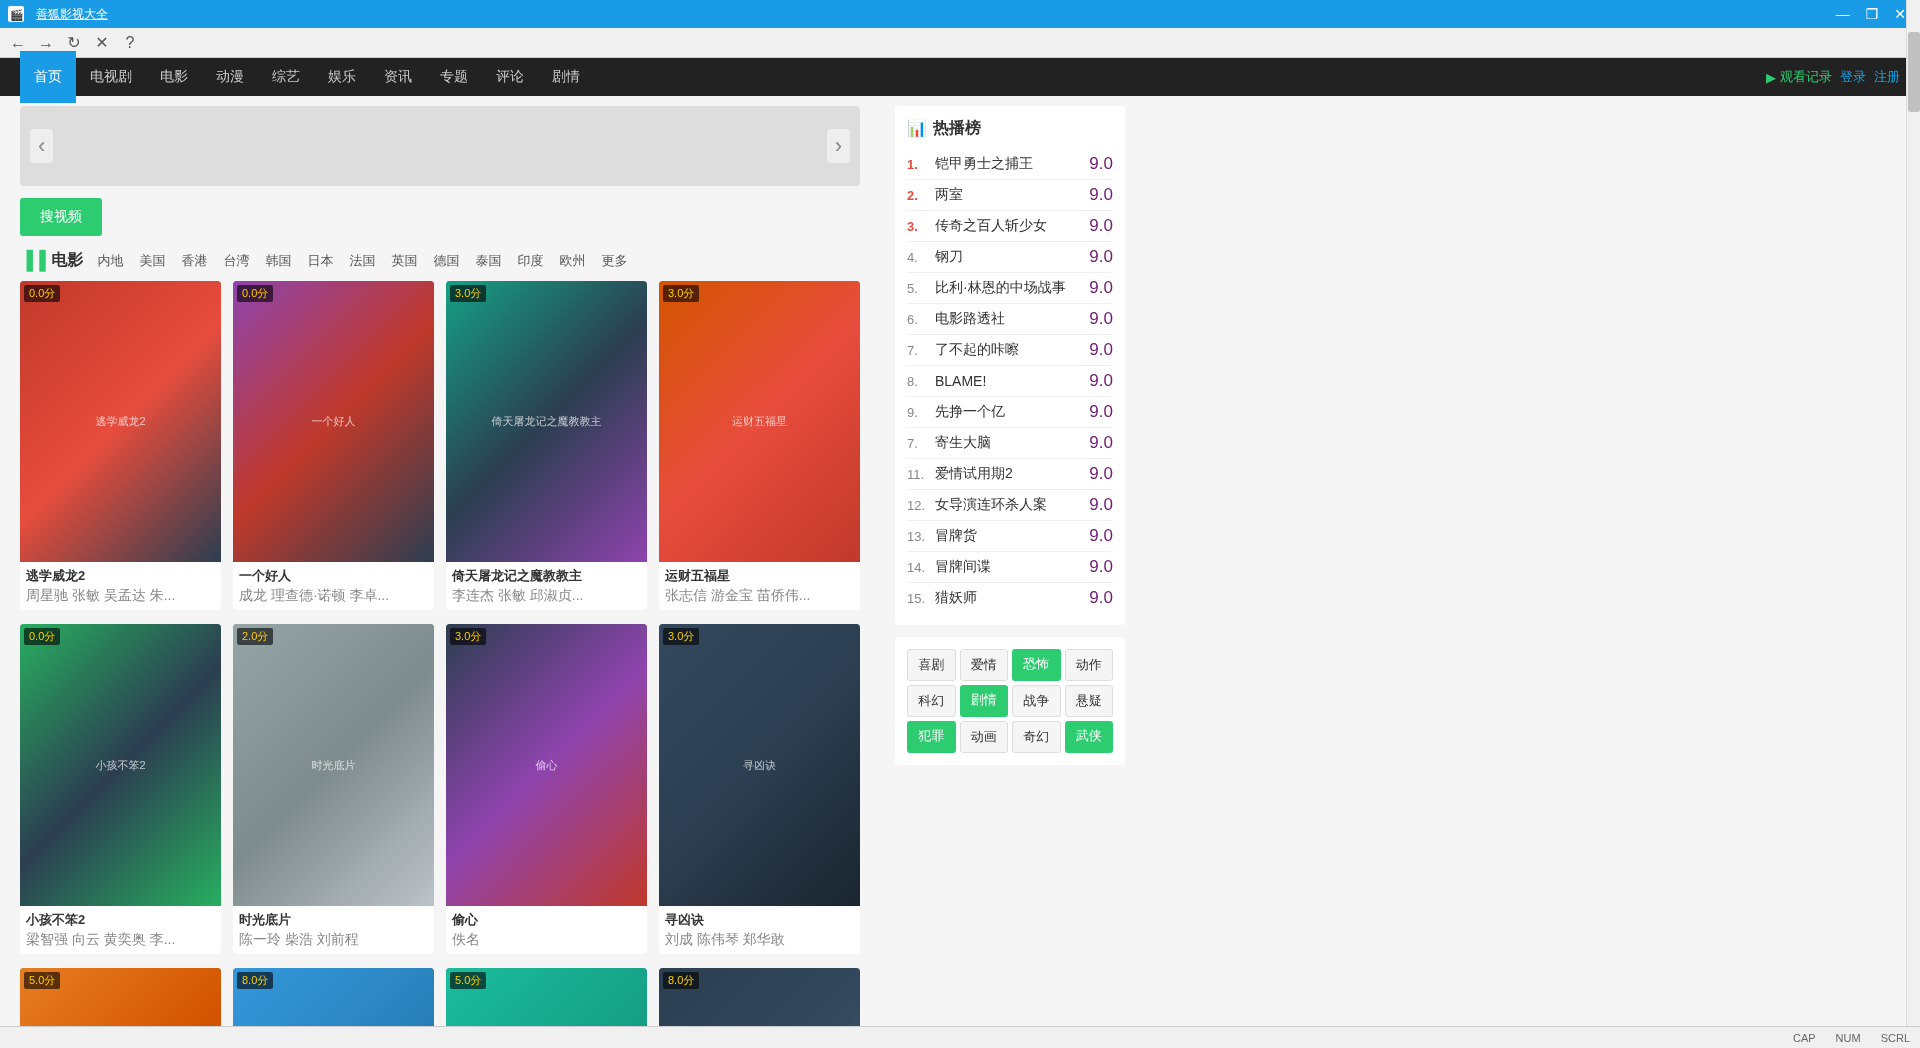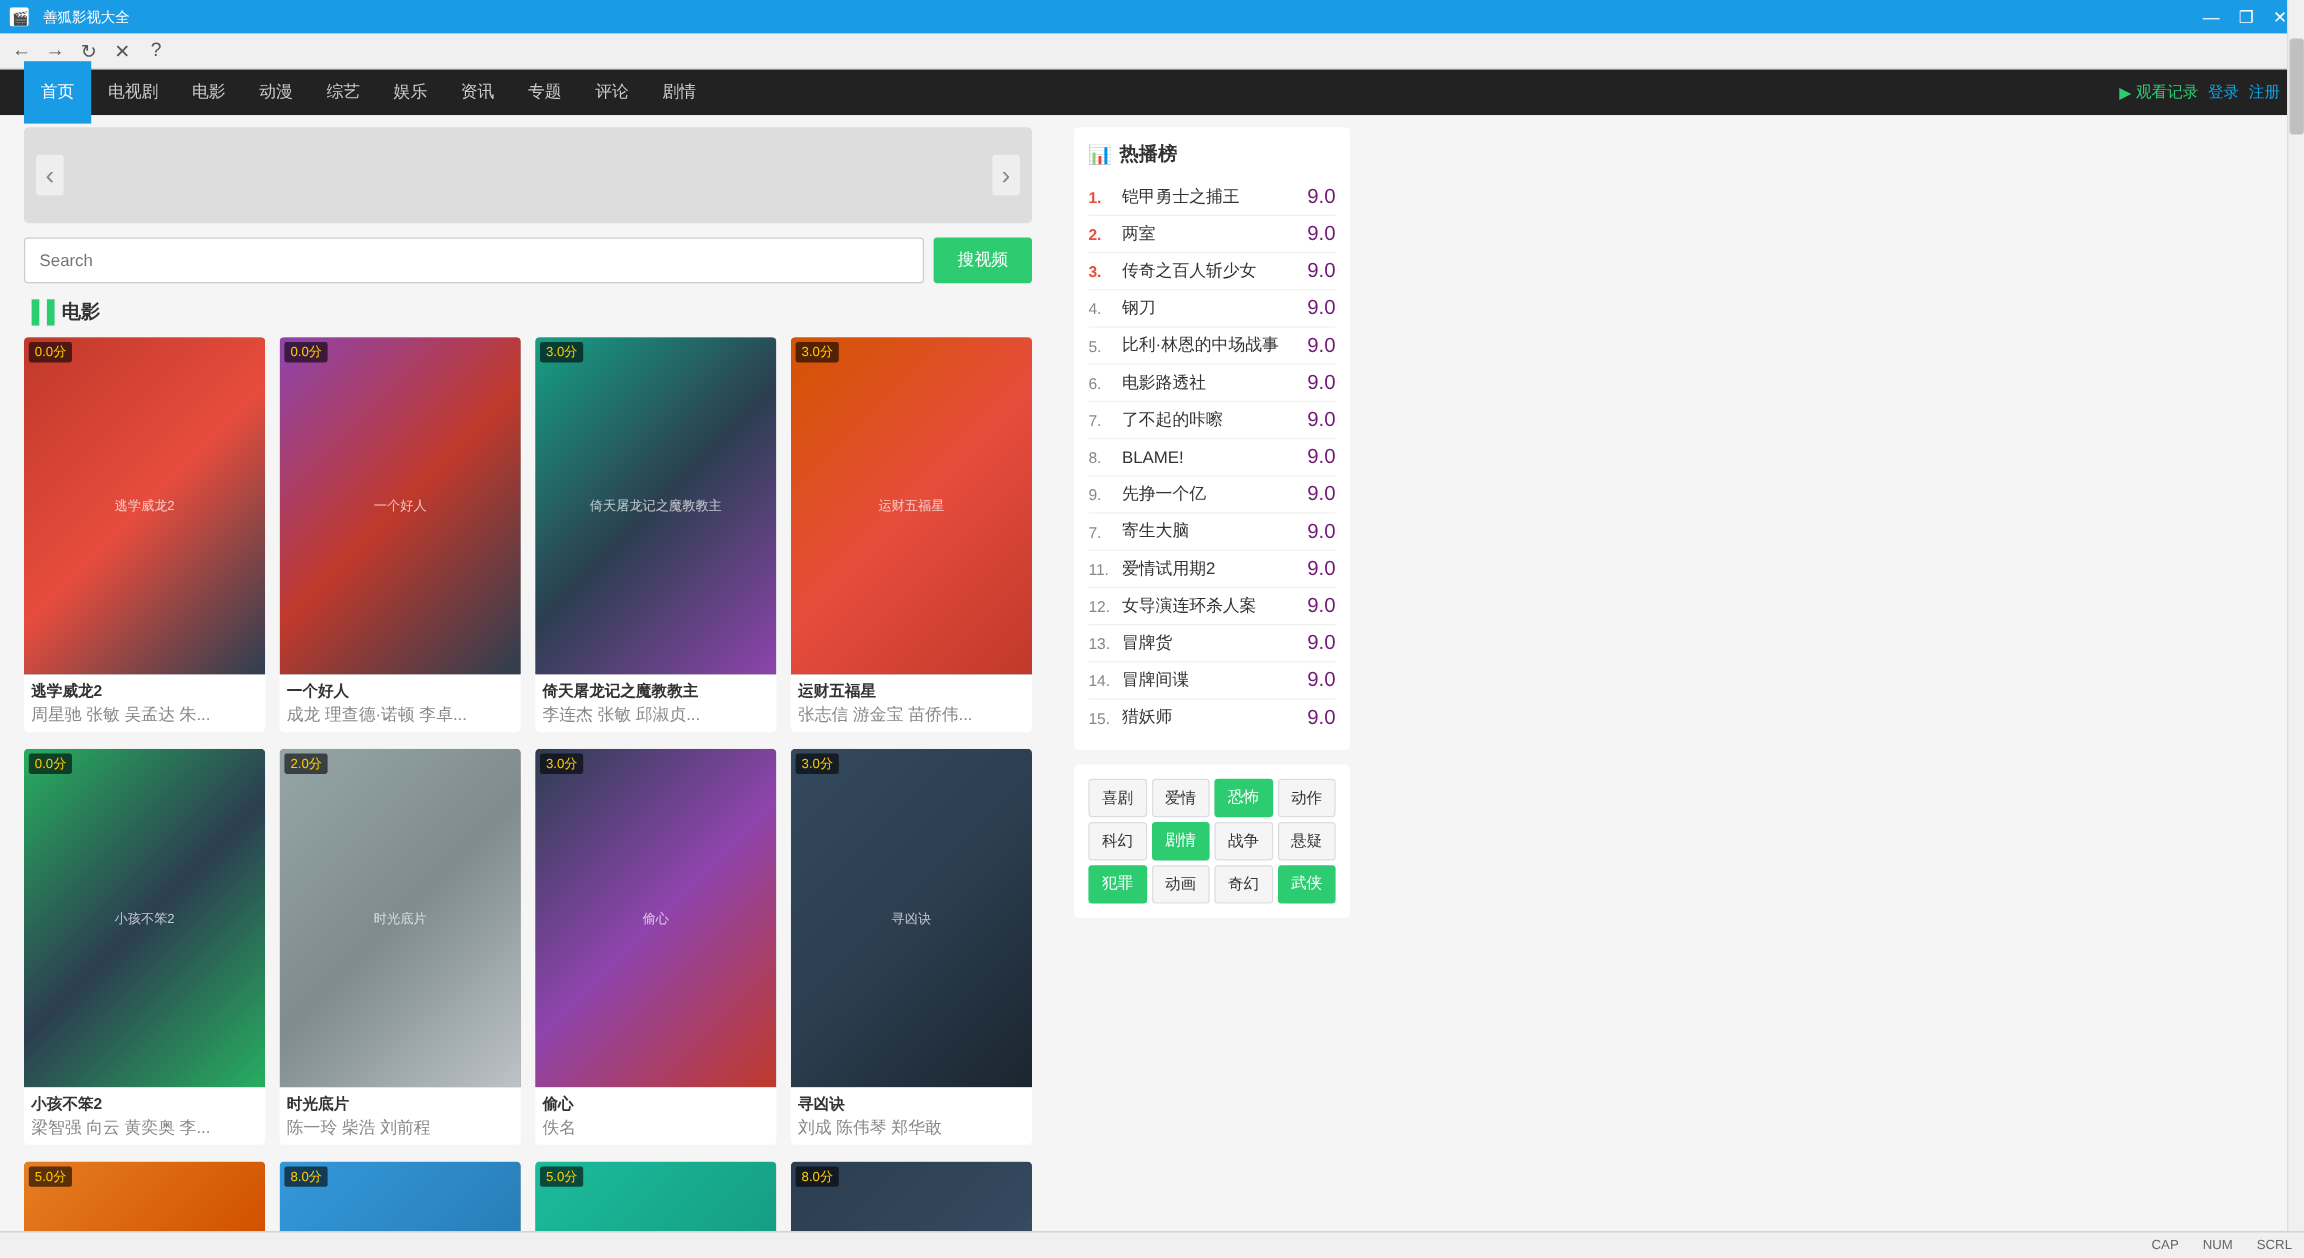--- a/index.html
+++ b/index.html
@@ -1,21 +1,21 @@
 <!DOCTYPE html>
 <html><head>
   <meta charset="utf-8">
   <style>
     * { margin: 0; padding: 0; box-sizing: border-box; }
     body { font-family: "Microsoft YaHei", SimHei, sans-serif; font-size: 13px; background: #e8e8e8; width: 1920px; min-height: 1048px; overflow-x: hidden; }
 
     
     .title-bar { background: #1a9be6; height: 28px; display: flex; align-items: center; justify-content: space-between; padding: 0 8px; }
     .title-bar-left { display: flex; align-items: center; gap: 6px; }
-    .title-bar-title { color: white; font-size: 12px; margin-left: 6px; }
+    .title-bar-title { color: white; font-size: 12px; margin-left: 6px; text-decoration: underline; }
     .title-bar-right { display: flex; gap: 4px; }
     .title-btn { color: white; font-size: 14px; cursor: pointer; padding: 2px 6px; }
 
     
     .toolbar { background: #f0f0f0; height: 30px; display: flex; align-items: center; padding: 0 8px; gap: 8px; border-bottom: 1px solid #ccc; }
     .toolbar-btn { width: 20px; height: 20px; border: none; background: none; cursor: pointer; font-size: 16px; color: #555; display: flex; align-items: center; justify-content: center; }
 
     
     .nav-bar { background: #222; height: 38px; display: flex; align-items: center; padding: 0 20px; gap: 0; }
     .nav-item { color: #ccc; padding: 0 14px; height: 52px; display: flex; align-items: center; font-size: 14px; cursor: pointer; }
@@ -144,28 +144,42 @@
 
 <div class="main-wrapper">
   <div class="content-area">
 
     <div class="carousel-area">
       <button class="carousel-arrow">‹</button>
       <button class="carousel-arrow">›</button>
     </div>
 
     <div class="search-bar">
-      <input class="search-input" type="text" placeholder="Search" style="">
       <button class="search-btn">搜视频</button>
     </div>
 
     <div class="section-header">
       <div class="section-title">
         <span class="icon-bar">▐▐</span>
         <span>电影</span>
+      </div>
+      <div class="filter-links">
+        <span class="filter-link">内地</span>
+        <span class="filter-link">美国</span>
+        <span class="filter-link">香港</span>
+        <span class="filter-link">台湾</span>
+        <span class="filter-link">韩国</span>
+        <span class="filter-link">日本</span>
+        <span class="filter-link">法国</span>
+        <span class="filter-link">英国</span>
+        <span class="filter-link">德国</span>
+        <span class="filter-link">泰国</span>
+        <span class="filter-link">印度</span>
+        <span class="filter-link">欧州</span>
+        <span class="filter-link">更多</span>
       </div>
     </div>
 
     <div class="movie-grid">
       <div class="movie-card">
         <div class="movie-poster">
           <div class="poster-1 poster-placeholder">逃学威龙2</div>
           <span class="movie-score">0.0分</span>
         </div>
         <div class="movie-info">

